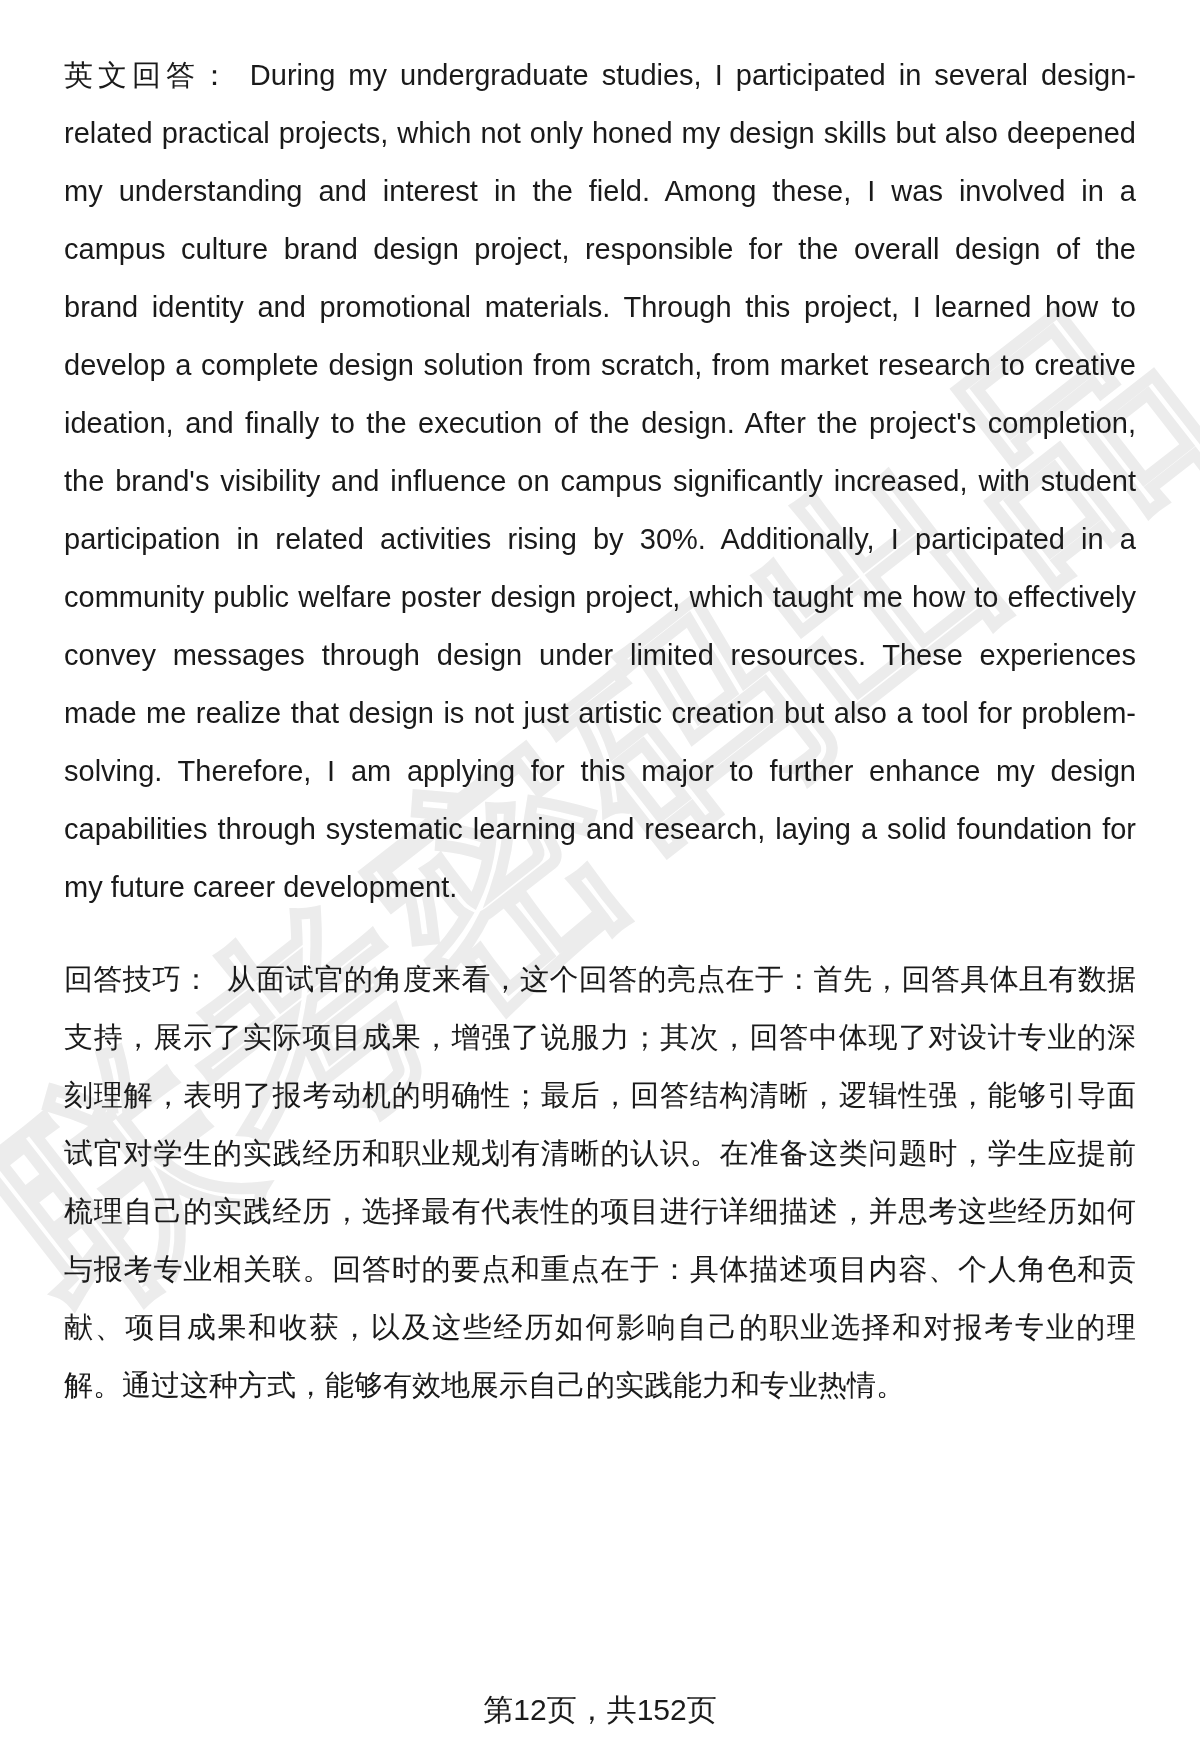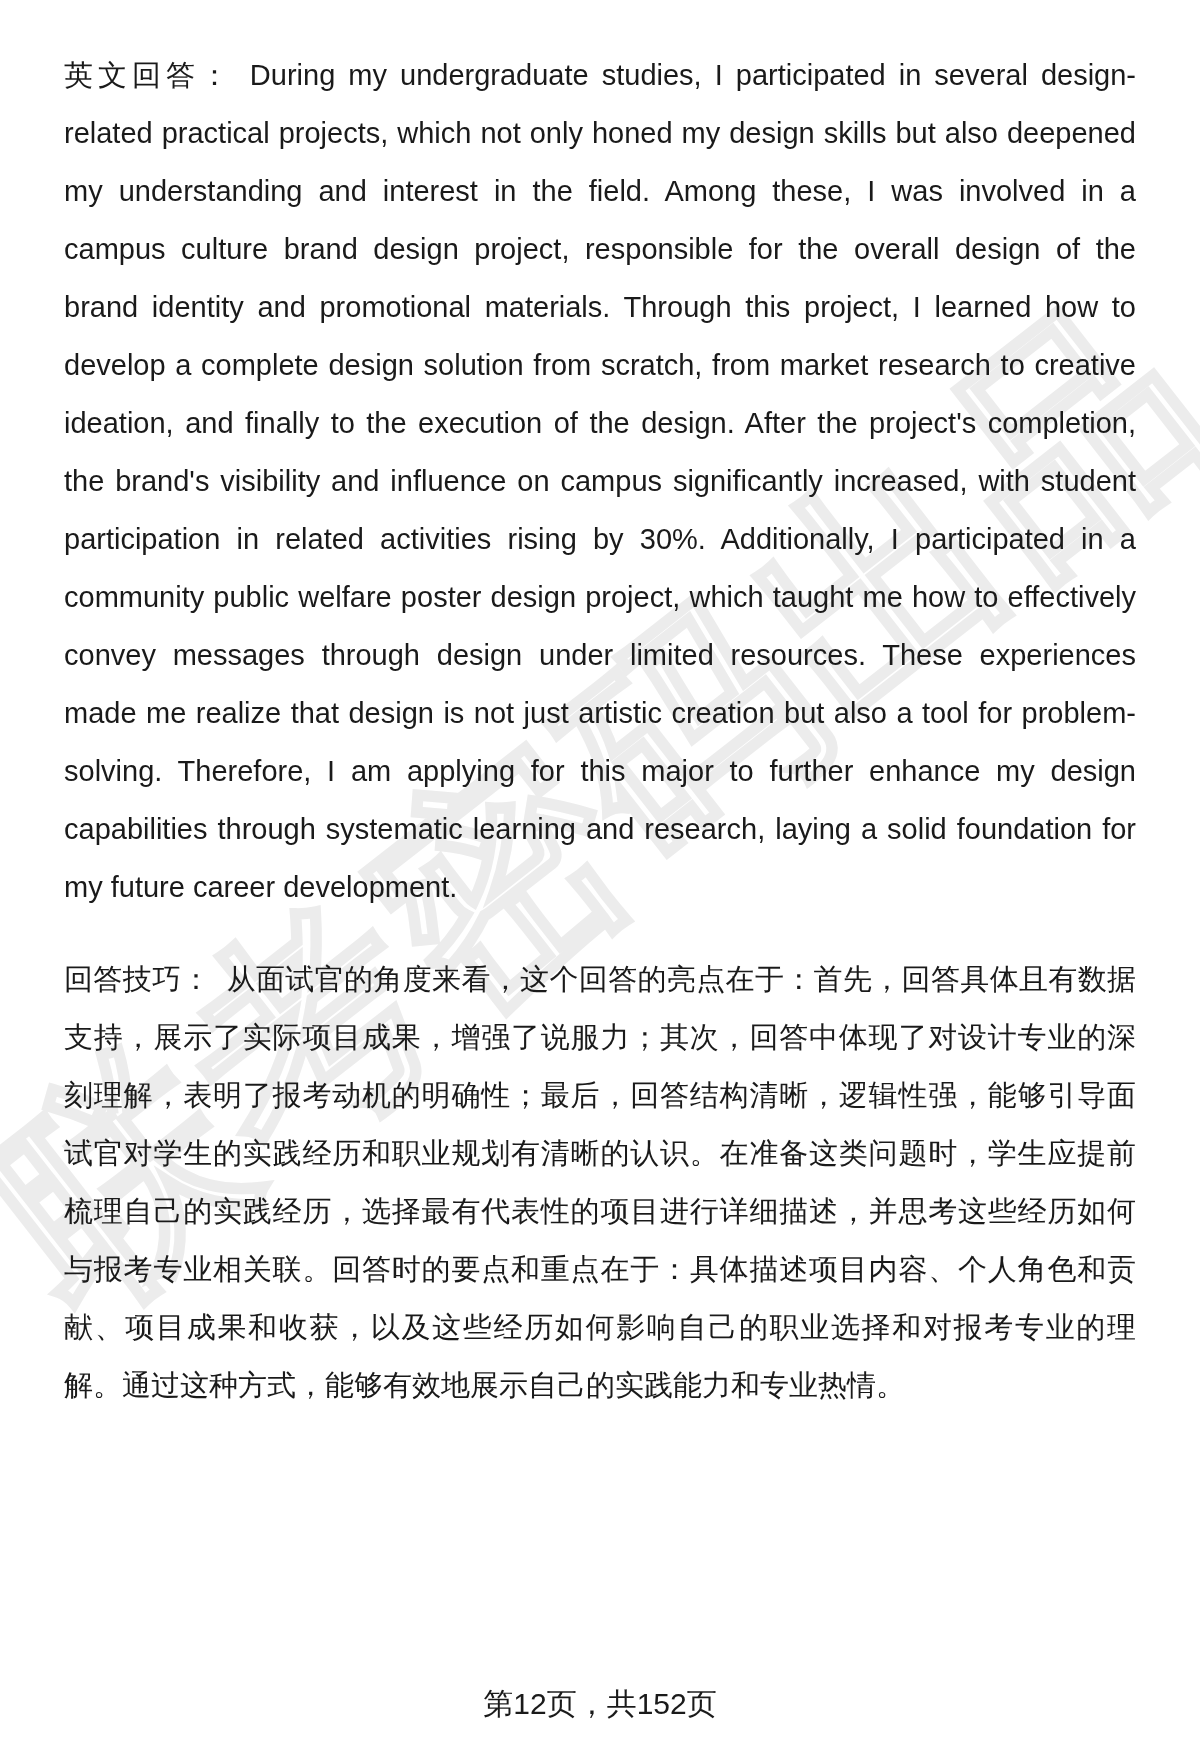--- a/index.html
+++ b/index.html
@@ -51,21 +51,21 @@
     text-justify: inter-ideograph;
     margin: 0 0 34px 0;
     word-wrap: break-word;
   }
   .para .plabel {
     padding-right: 0.55em;
   }
   .page-footer {
     position: absolute;
     left: 0;
-    bottom: 30px;
+    bottom: 24px;
     width: 100%;
     text-align: center;
     font-size: 30px;
     color: #1a1a1a;
     z-index: 1;
   }
 </style>
 </head>
 <body>
 

